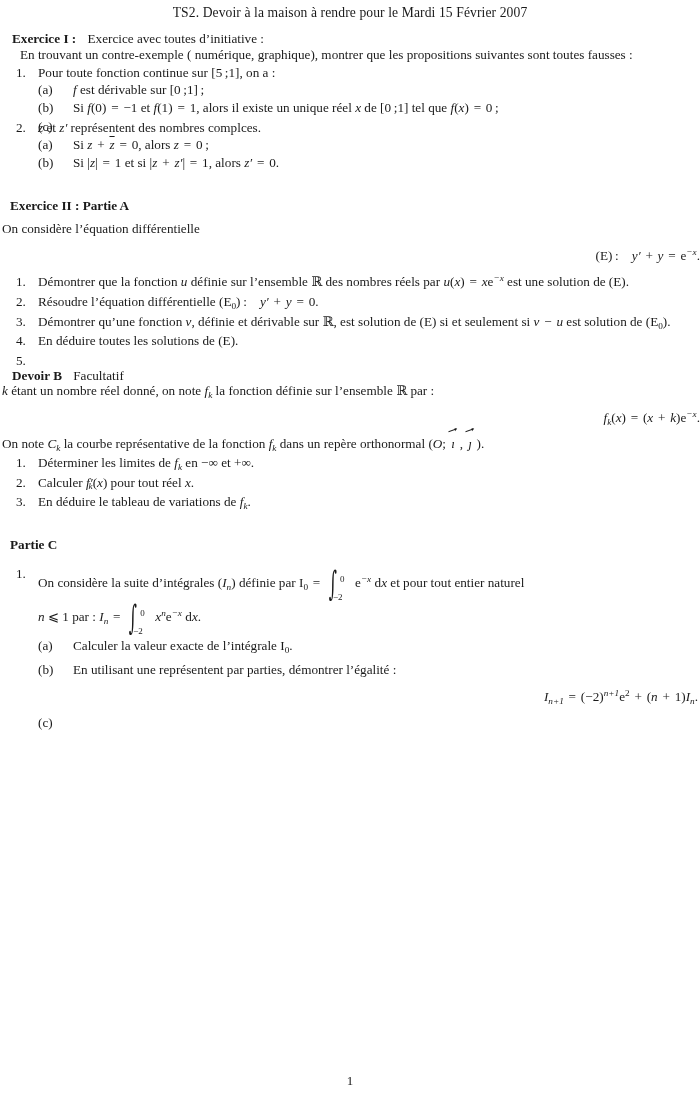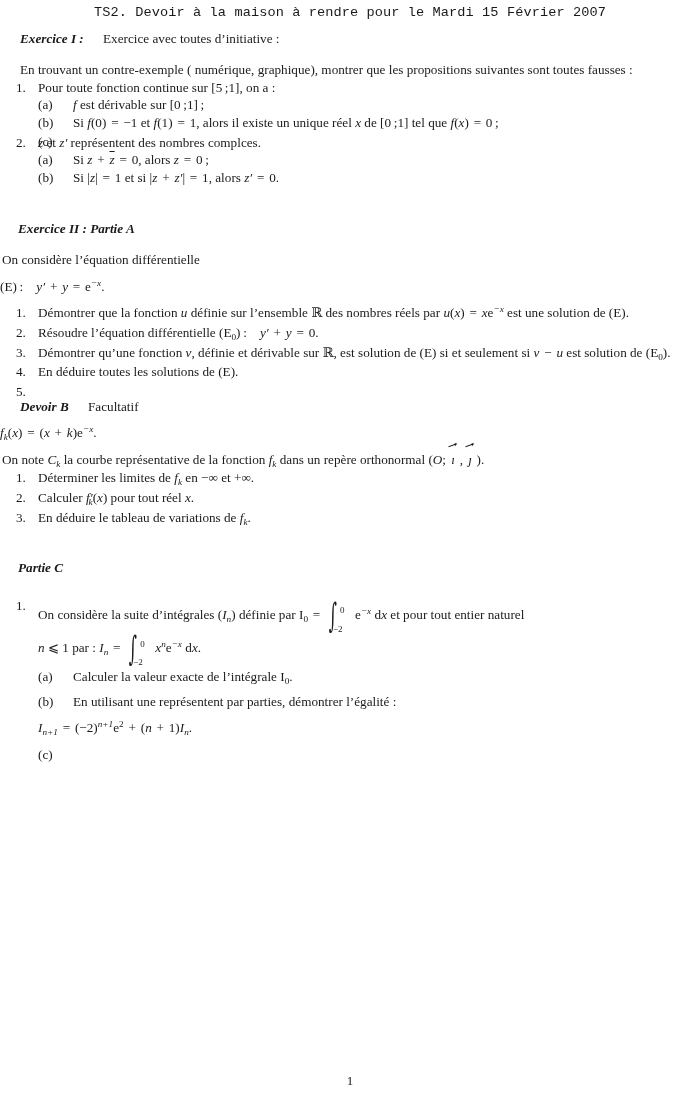--- a/index.html
+++ b/index.html
@@ -23,40 +23,38 @@
     height: 1096px;
     padding: 0;
     box-sizing: border-box;
   }
   .doc-title {
     text-align: center;
     font-size: 13.6px;
     margin: 0;
     padding-top: 5px;
     letter-spacing: 0.1px;
-    font-family: Liberation Mono, monospace;
   }
   .para {
     text-align: justify;
     text-justify: inter-word;
     margin: 0;
     padding: 0 1px 0 2px;
     hyphens: none;
   }
-  .para.indent { text-indent: 18px; margin-top: 15px; }
+  .para.indent { text-indent: 18px; }
   .spacer-lg { height: 15px; }
   .spacer-md { height: 10px; }
   .spacer-sm { height: 6px; }
   .spacer-xs { height: 3px; }
 
   .head {
     font-weight: bold;
-    margin: 16px;
+    margin: 8px;
     padding: 0 0 0 2px;
-    font-style: italic;
   }
 
   
   ol.lvl1 {
     list-style: none;
     margin: 0;
     padding: 0;
   }
   ol.lvl1 > li {
     position: relative;
@@ -87,21 +85,21 @@
     position: absolute;
     left: 0;
     top: 0;
     width: 30px;
     text-align: left;
   }
   .tight > li { margin-bottom: 2px; }
   .loose > li { margin-bottom: 9px; }
 
   .display {
-    text-align: left;
+    text-align: right;
     margin: 11px 0 11px 0;
   }
 
   
   .mi { font-style: italic; font-family: "Liberation Serif", serif; }
   .mr { font-style: normal; }
   .mo { font-style: normal; padding: 0 1.5px; }
   sup.sp { font-size: 0.7em; vertical-align: super; line-height: 0; font-style: normal;}
   sub.sb { font-size: 0.7em; vertical-align: -0.28em; line-height: 0; font-style: normal;}
   sup.spi { font-size: 0.7em; vertical-align: super; line-height: 0; font-style: italic;}
@@ -244,20 +242,21 @@
       <span>En déduire toutes les solutions de (E).</span>
     </li>
     <li>
       <span class="marker">5.</span>
     </li>
   </ol>
 
   <div class="spacer-lg"></div>
 
   <div class="para"><span class="head" style="display:inline">Devoir B</span><span> Facultatif</span></div>
+  <div class="para"><span class="mi">k</span> étant un nombre réel donné, on note <span class="mi">f</span><sub class="sbi">k</sub> la fonction définie sur l’ensemble <span class="bb">ℝ</span> par :</div>
 
   <div class="display">
     <span class="mi">f</span><sub class="sbi">k</sub>(<span class="mi">x</span>) <span class="mo">=</span> (<span class="mi">x</span> <span class="mo">+</span> <span class="mi">k</span>)<span class="mr">e</span><sup class="spi">−x</sup>.
   </div>
 
   <div class="para">On note <span class="cal">C</span><sub class="sbi">k</sub> la courbe représentative de la fonction <span class="mi">f</span><sub class="sbi">k</sub> dans un repère orthonormal (<span class="mi">O</span>;&nbsp;<span class="vecwrap"><span class="arrow">
           <svg viewBox="0 0 20 8" preserveAspectRatio="none">
             <path d="M1 5.2 L17 2.2" stroke="#1a1a1a" stroke-width="1.3" fill="none"></path>
             <path d="M19 1.7 L13.5 1.4 L14.6 4.6 Z" fill="#1a1a1a"></path>
           </svg>

